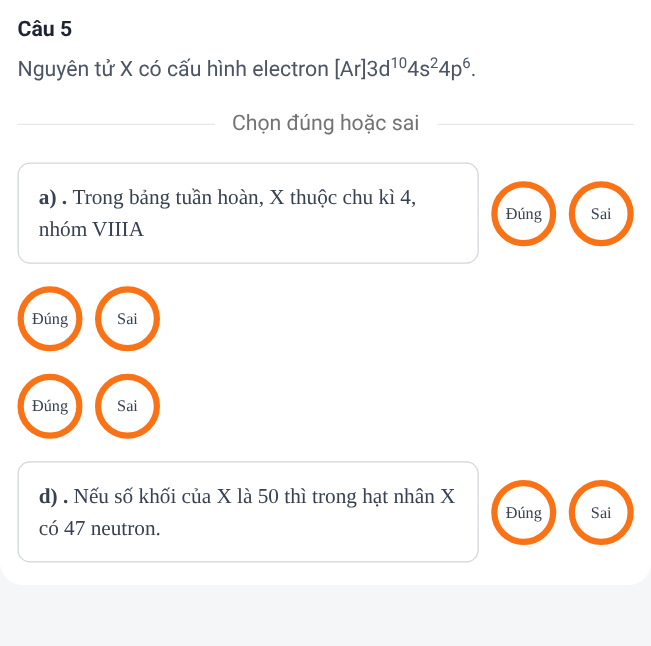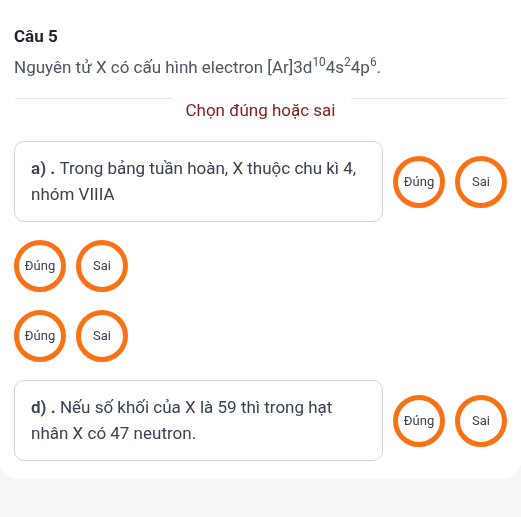--- a/index.html
+++ b/index.html
@@ -7,30 +7,30 @@
     font-family: -apple-system, BlinkMacSystemFont, "Segoe UI", Roboto, Arial, sans-serif;
     background: #f5f6f8;
     width: 521px;
     height: 517px;
     color: #374151;
     font-size: 17px;
     line-height: 1.5;
   }
   .card {
     background: #fff;
-    padding: 24px 14px 18px 14px;
+    padding: 12px 14px 18px 14px;
     border-radius: 0 0 18px 18px;
   }
   .q-title { font-weight: 700; color: #1f2433; margin-bottom: 4px; }
   .q-text { color: #4b5563; }
   sup { font-size: 0.7em; vertical-align: super; }
-  .instr-wrap { display:flex; margin: 18px 0 18px; color:#7f1d1d; }
+  .instr-wrap { display:flex; align-items:center; margin: 18px 0 18px; color:#737373; }
   .hr { flex:1; height:1px; background:#e5e7eb; }
   .instr-text { padding: 0 14px; font-size: 17px; }
-  .opt-row { display:flex; align-items:center; gap:10px; margin-bottom:18px; }
+  .opt-row { display:flex; align-items:center; gap:10px; margin-bottom:18px;font-family:Liberation Serif, serif; }
   .opt-box {
     flex:1;
     border:1px solid #d1d5db;
     border-radius:10px;
     padding:14px 16px;
     color:#374151;
     display:flex;
     align-items:center;
     min-height:64px;
   }
@@ -86,20 +86,20 @@
   <div class="opt-row">
     <div class="btn">Đúng</div>
     <div class="btn">Sai</div>
   </div>
 
   <div class="opt-row" style="margin-bottom:0;">
     <div class="opt-box">
       <div>
         <span class="opt-label">d)</span>
         <span class="dot"> . </span>
-        <span>Nếu số khối của X là 59 thì trong hạt nhân X có 47 neutron.</span>
+        <span>Nếu số khối của X là 50 thì trong hạt nhân X có 47 neutron.</span>
       </div>
     </div>
     <div class="btn">Đúng</div>
     <div class="btn">Sai</div>
   </div>
 
 </div>
 
 </body></html>

